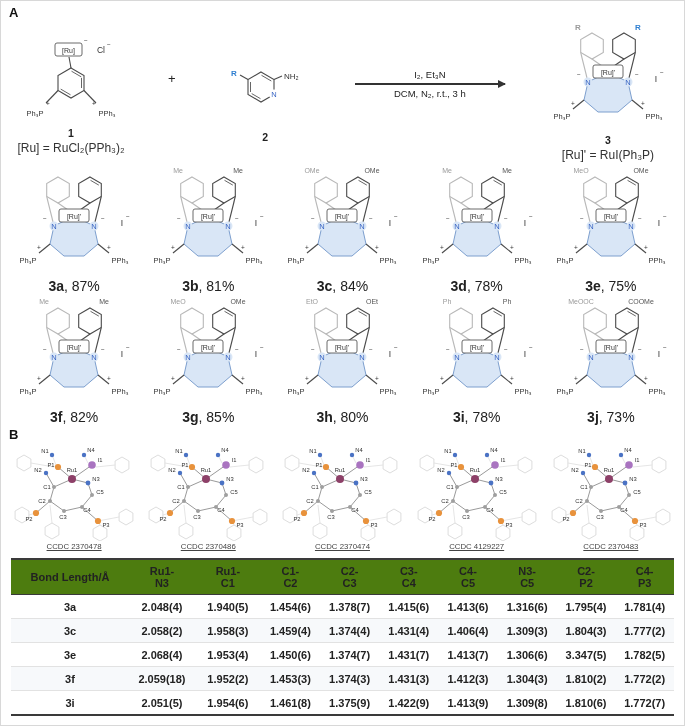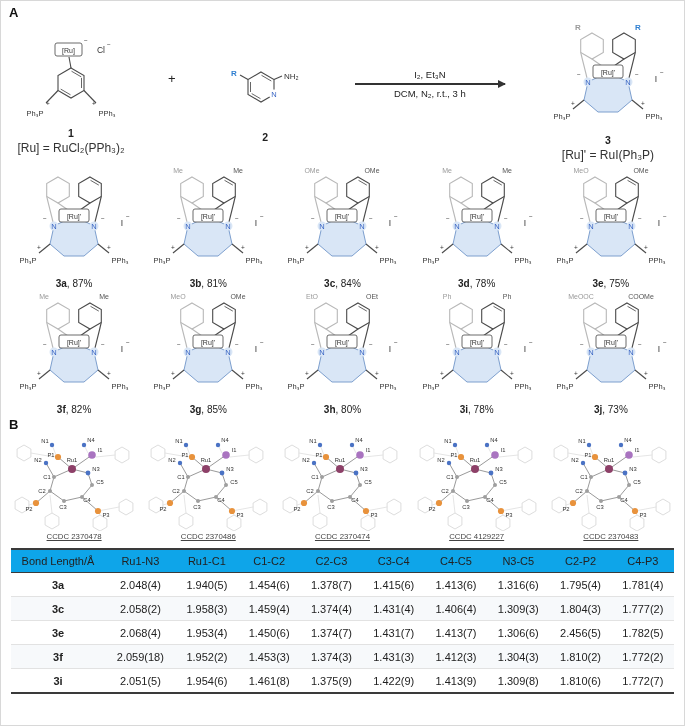--- a/index.html
+++ b/index.html
@@ -13,30 +13,30 @@
   .footnote{font-size:12px;color:#333;margin-top:2px;white-space:nowrap;}
   .plus-sign{font-size:13px;color:#222;margin-bottom:26px;}
   .arrow-block{display:flex;flex-direction:column;align-items:center;margin-bottom:14px;}
   .cond{font-size:9.5px;color:#222;margin:1px 0;}
   .arrow{position:relative;width:150px;height:1.3px;background:#333;margin:2px 0;}
   .arrow::after{content:"";position:absolute;right:-1px;top:-3.6px;width:0;height:0;
     border-left:8px solid #333;border-top:4px solid transparent;border-bottom:4px solid transparent;}
   
   .products-grid{display:flex;flex-wrap:wrap;margin-top:2px;}
   .card{flex:0 0 20%;box-sizing:border-box;display:flex;flex-direction:column;align-items:center;margin-bottom:1px;}
-  .card-caption{font-size:10px;color:#222;margin-top:0;}
+  .card-caption{font-size:14px;color:#222;margin-top:0;}
   
   .crystal-row{display:flex;margin-top:1px;}
   .crystal{flex:0 0 20%;display:flex;flex-direction:column;align-items:center;}
   .ccdc{font-size:7.8px;color:#444;margin-top:1px;text-decoration:underline;}
   
   table.bond-table{border-collapse:collapse;margin:7px auto 0;width:663px;font-size:11px;}
-  .bond-table thead th{background:#0ea5e9;border-top:2px solid #3a3a3a;border-bottom:1.5px solid #3a3a3a;
-    padding:5px 2px;font-weight:400;font-size:11px;}
-  .bond-table tbody th,.bond-table tbody td{padding:5.5px 2px;text-align:center;border-bottom:1px solid #e2e2e2;}
+  .bond-table thead th{background:#4d7c0f;border-top:2px solid #3a3a3a;border-bottom:1.5px solid #3a3a3a;
+    padding:5px 14px;font-weight:700;font-size:11px;}
+  .bond-table tbody th,.bond-table tbody td{padding:5.5px 2px;text-align:center;border-bottom:1px solid #e2e2e2;font-weight:bold;}
   .bond-table tbody tr:nth-child(even){background:#f7f9fb;}
   .bond-table tbody tr:last-child th,.bond-table tbody tr:last-child td{border-bottom:2px solid #3a3a3a;}
   .bond-table tbody th{font-weight:700;}
   .bond-table th.first{width:90px;}
   
   svg text{font-family:"Liberation Sans","DejaVu Sans",sans-serif;}
   svg .bond{stroke:#4a4a4a;stroke-width:1.1;fill:none;}
   svg .ibond{stroke:#4a4a4a;stroke-width:0.85;fill:none;}
   svg .bondBack{stroke:#b8b8b8;stroke-width:1.1;fill:none;}
   svg .ringFront{fill:none;stroke:#4a4a4a;stroke-width:1.1;}
@@ -913,21 +913,21 @@
 
         <tr>
           <th>3e</th>
           <td>2.068(4)</td>
           <td>1.953(4)</td>
           <td>1.450(6)</td>
           <td>1.374(7)</td>
           <td>1.431(7)</td>
           <td>1.413(7)</td>
           <td>1.306(6)</td>
-          <td>2.456(5)</td>
+          <td>3.347(5)</td>
           <td>1.782(5)</td>
         </tr>
 
         <tr>
           <th>3f</th>
           <td>2.059(18)</td>
           <td>1.952(2)</td>
           <td>1.453(3)</td>
           <td>1.374(3)</td>
           <td>1.431(3)</td>

